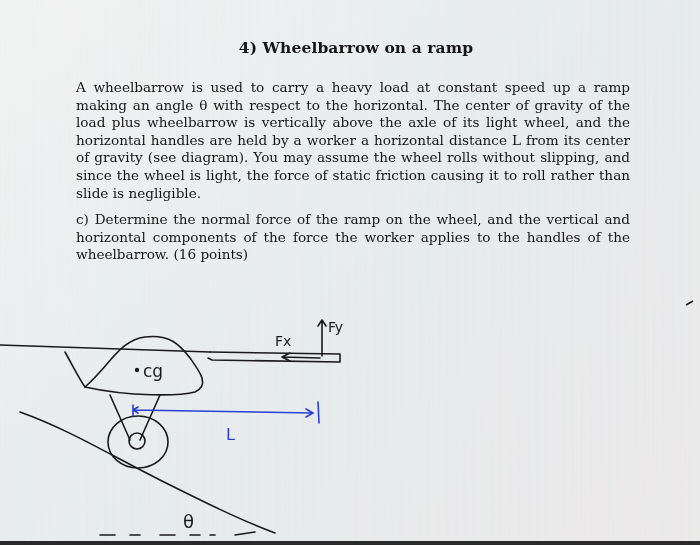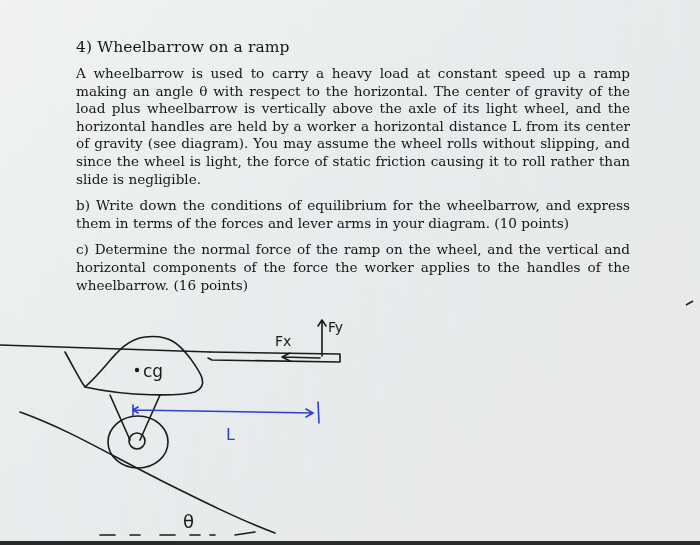--- a/index.html
+++ b/index.html
@@ -8,38 +8,34 @@
     background: repeating-linear-gradient(90deg, #e9eef0 0px, #f3ecec 3px, #e6f0ea 6px, #eceef3 9px);
     font-family: "DejaVu Serif", "Liberation Serif", serif;
     color:#161616;
   }
   .sheen {
     position:absolute; inset:0;
     background: linear-gradient(135deg, rgba(255,255,255,0.25) 0%, rgba(200,220,230,0.15) 50%, rgba(230,210,215,0.2) 100%);
     pointer-events:none;
   }
   .doc { position:absolute; left:76px; top:38px; width:560px; }
-  .title { font-size:15.5px; font-weight:normal; margin:0 0 9px 0; letter-spacing:0.1px; }
+  .title { font-size:15.5px; font-weight:bold; margin:0 0 22px 0; letter-spacing:0.1px;text-align:center; }
   .para { font-size:13.6px; line-height:17.6px; text-align:justify; margin:0 6px 9px 0; }
   .bottom-bar { position:absolute; left:0; right:0; bottom:0; height:4px; background:#2a2a2a; }
   svg.diagram { position:absolute; left:0; top:0; }
   .hw { font-family: "DejaVu Sans", sans-serif; }
 </style>
 </head>
 <body>
 
 <div class="sheen"></div>
 
 <div class="doc">
   <h1 class="title">4) Wheelbarrow on a ramp</h1>
   <p class="para">A wheelbarrow is used to carry a heavy load at constant speed up a ramp making an angle θ with respect to the horizontal. The center of gravity of the load plus wheelbarrow is vertically above the axle of its light wheel, and the horizontal handles are held by a worker a horizontal distance L from its center of gravity (see diagram). You may assume the wheel rolls without slipping, and since the wheel is light, the force of static friction causing it to roll rather than slide is negligible.</p>
-  <p class="para">
-    <span>b)</span>
-    <span>Write down the conditions of equilibrium for the wheelbarrow, and express them in terms of the forces and lever arms in your diagram. (10 points)</span>
-  </p>
   <p class="para">
     <span>c)</span>
     <span>Determine the normal force of the ramp on the wheel, and the vertical and horizontal components of the force the worker applies to the handles of the wheelbarrow. (16 points)</span>
   </p>
 </div>
 
 <svg class="diagram" width="700" height="545" viewBox="0 0 700 545">
   <g fill="none" stroke="#1a1a1a" stroke-width="1.6" stroke-linecap="round" stroke-linejoin="round">
 
     <path d="M20 412 C 70 430, 110 455, 160 480 C 200 500, 240 520, 275 533"></path>

